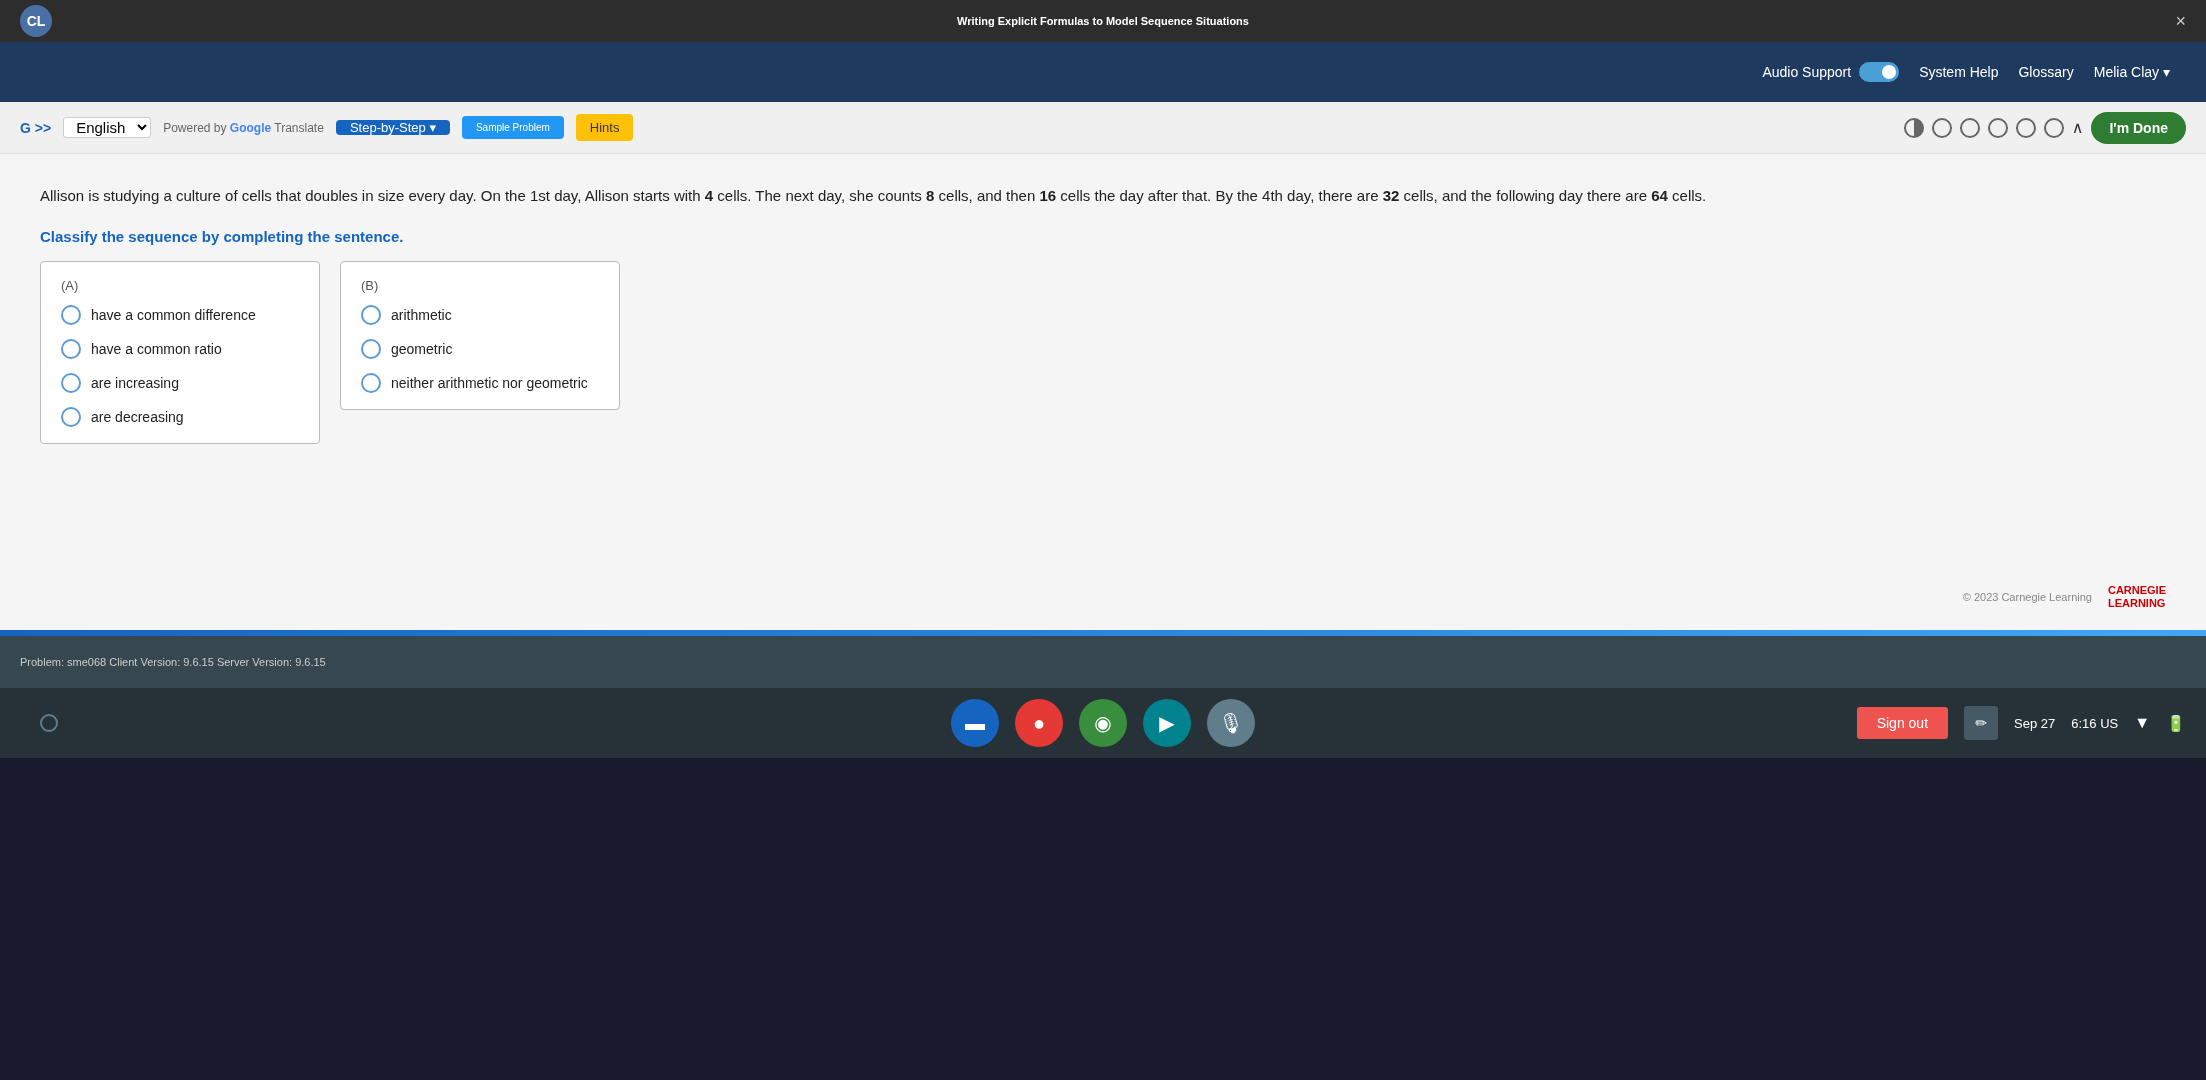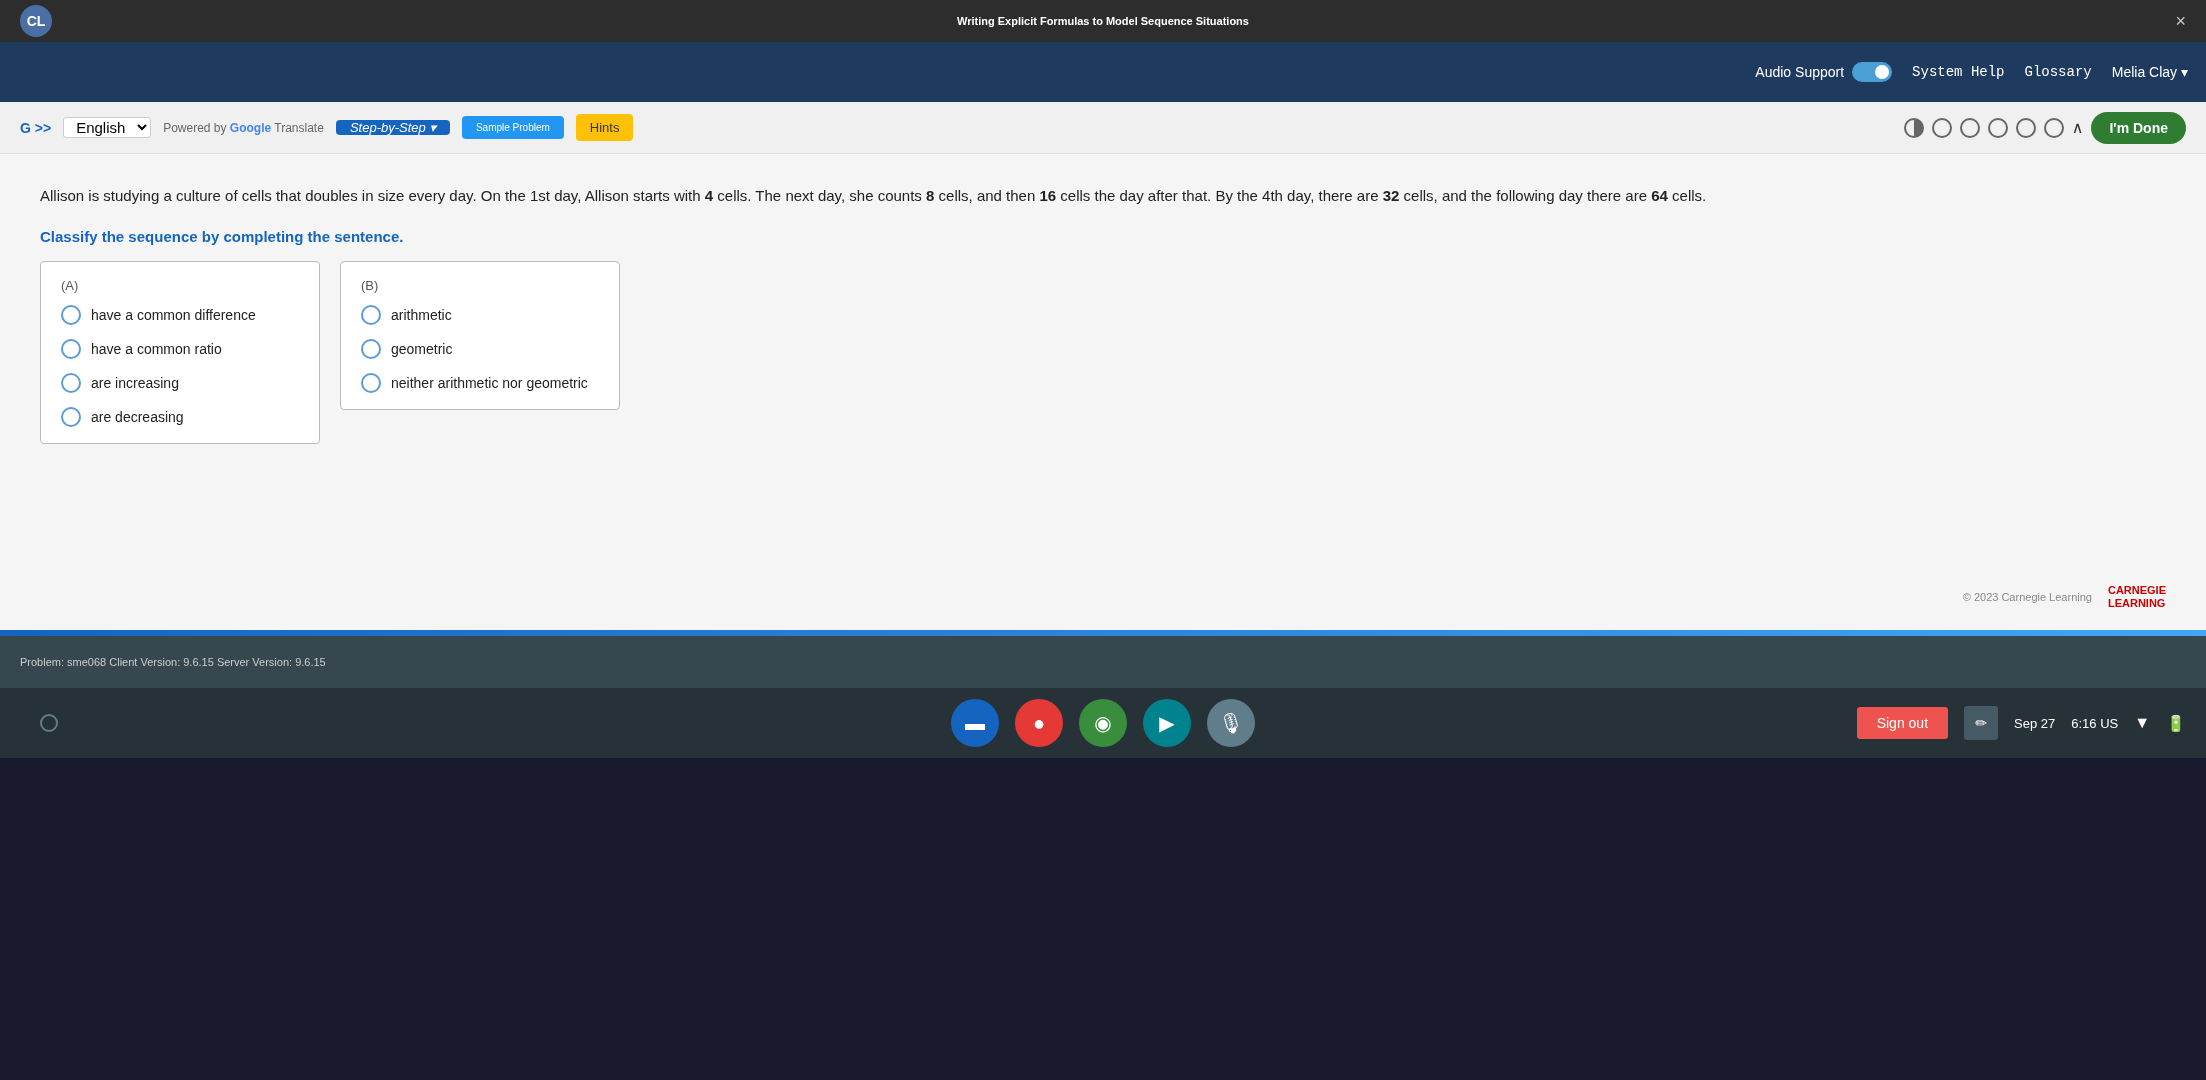--- a/index.html
+++ b/index.html
@@ -48,21 +48,21 @@
       justify-content: center;
     }
 
     
     .app-container {
       background: #1e3a5f;
       height: 60px;
       display: flex;
       align-items: center;
       justify-content: flex-end;
-      padding: 0 18px;
+      padding: 0 36px;
       gap: 20px;
     }
     .header-controls {
       display: flex;
       align-items: center;
       gap: 20px;
     }
     .audio-support {
       display: flex;
       align-items: center;
@@ -86,21 +86,20 @@
       width: 14px;
       height: 14px;
       background: white;
       border-radius: 50%;
     }
     .header-link {
       color: white;
       font-size: 14px;
       cursor: pointer;
       text-decoration: none;
-      font-family: Liberation Mono, monospace;
     }
     .user-menu {
       color: white;
       font-size: 14px;
       cursor: pointer;
       display: flex;
       align-items: center;
       gap: 4px;
     }
 
@@ -139,21 +138,20 @@
       background: #1565c0;
       color: white;
       border: none;
       padding: 0 14px;
       border-radius: 4px;
       font-size: 13px;
       cursor: pointer;
       display: flex;
       align-items: center;
       gap: 4px;
-      font-style: italic;
     }
     .sample-problem-btn {
       background: #2196f3;
       color: white;
       border: none;
       padding: 6px 14px;
       border-radius: 4px;
       font-size: 10px;
       cursor: pointer;
     }

